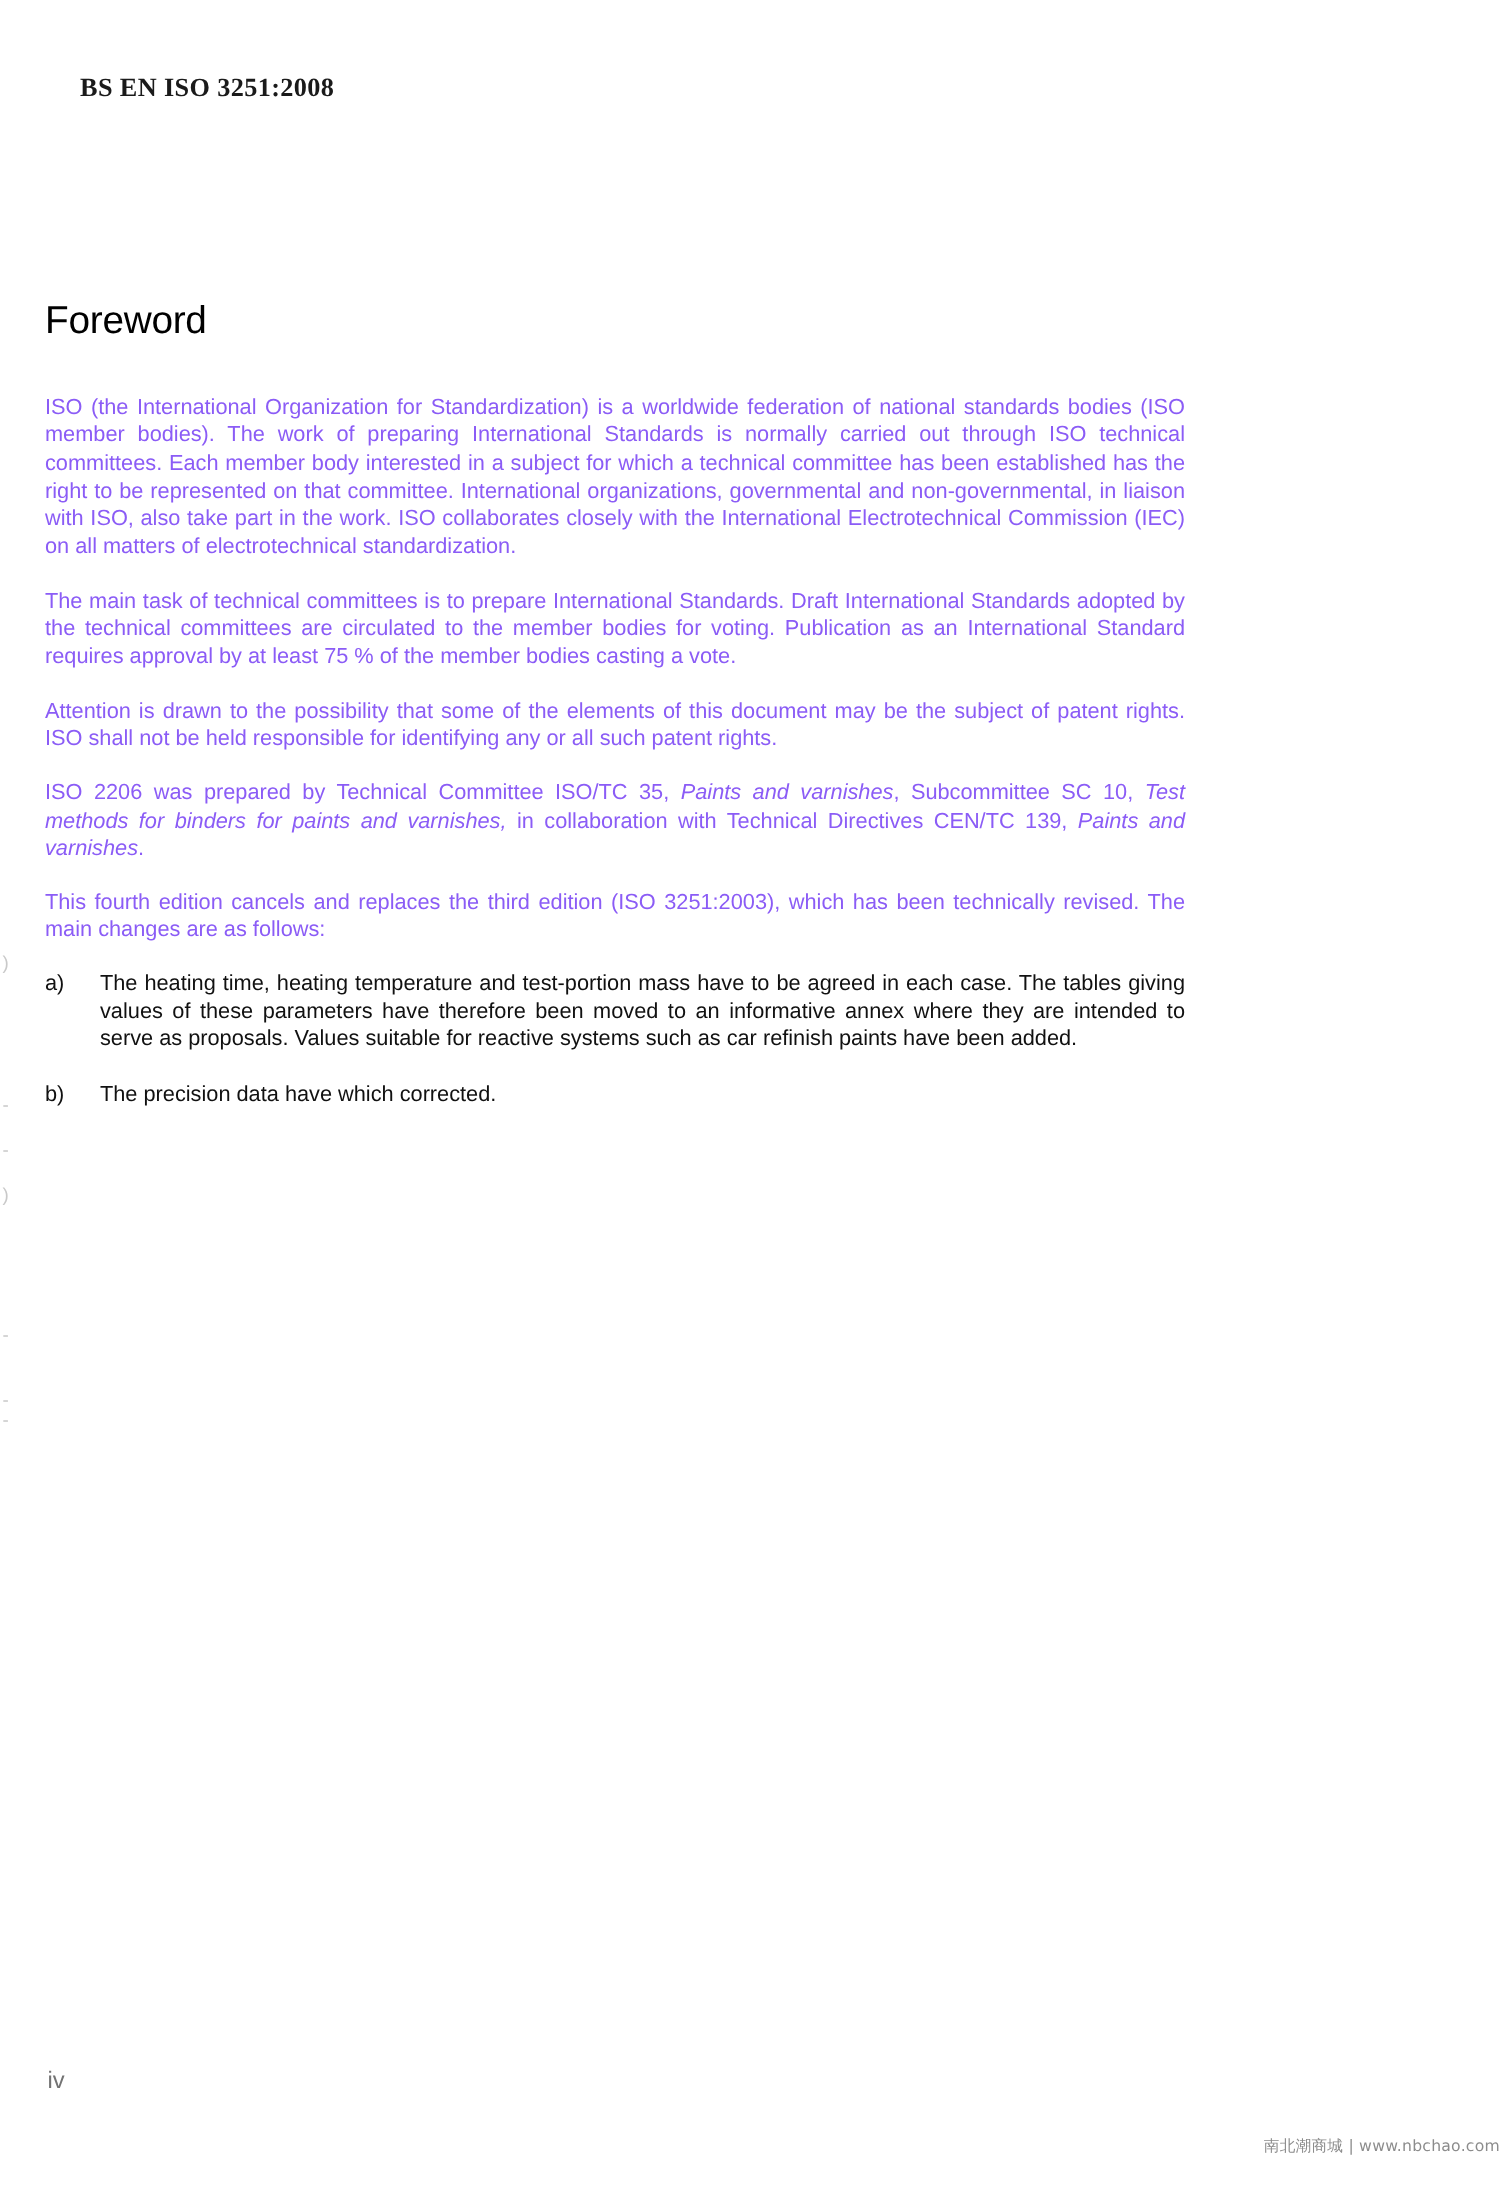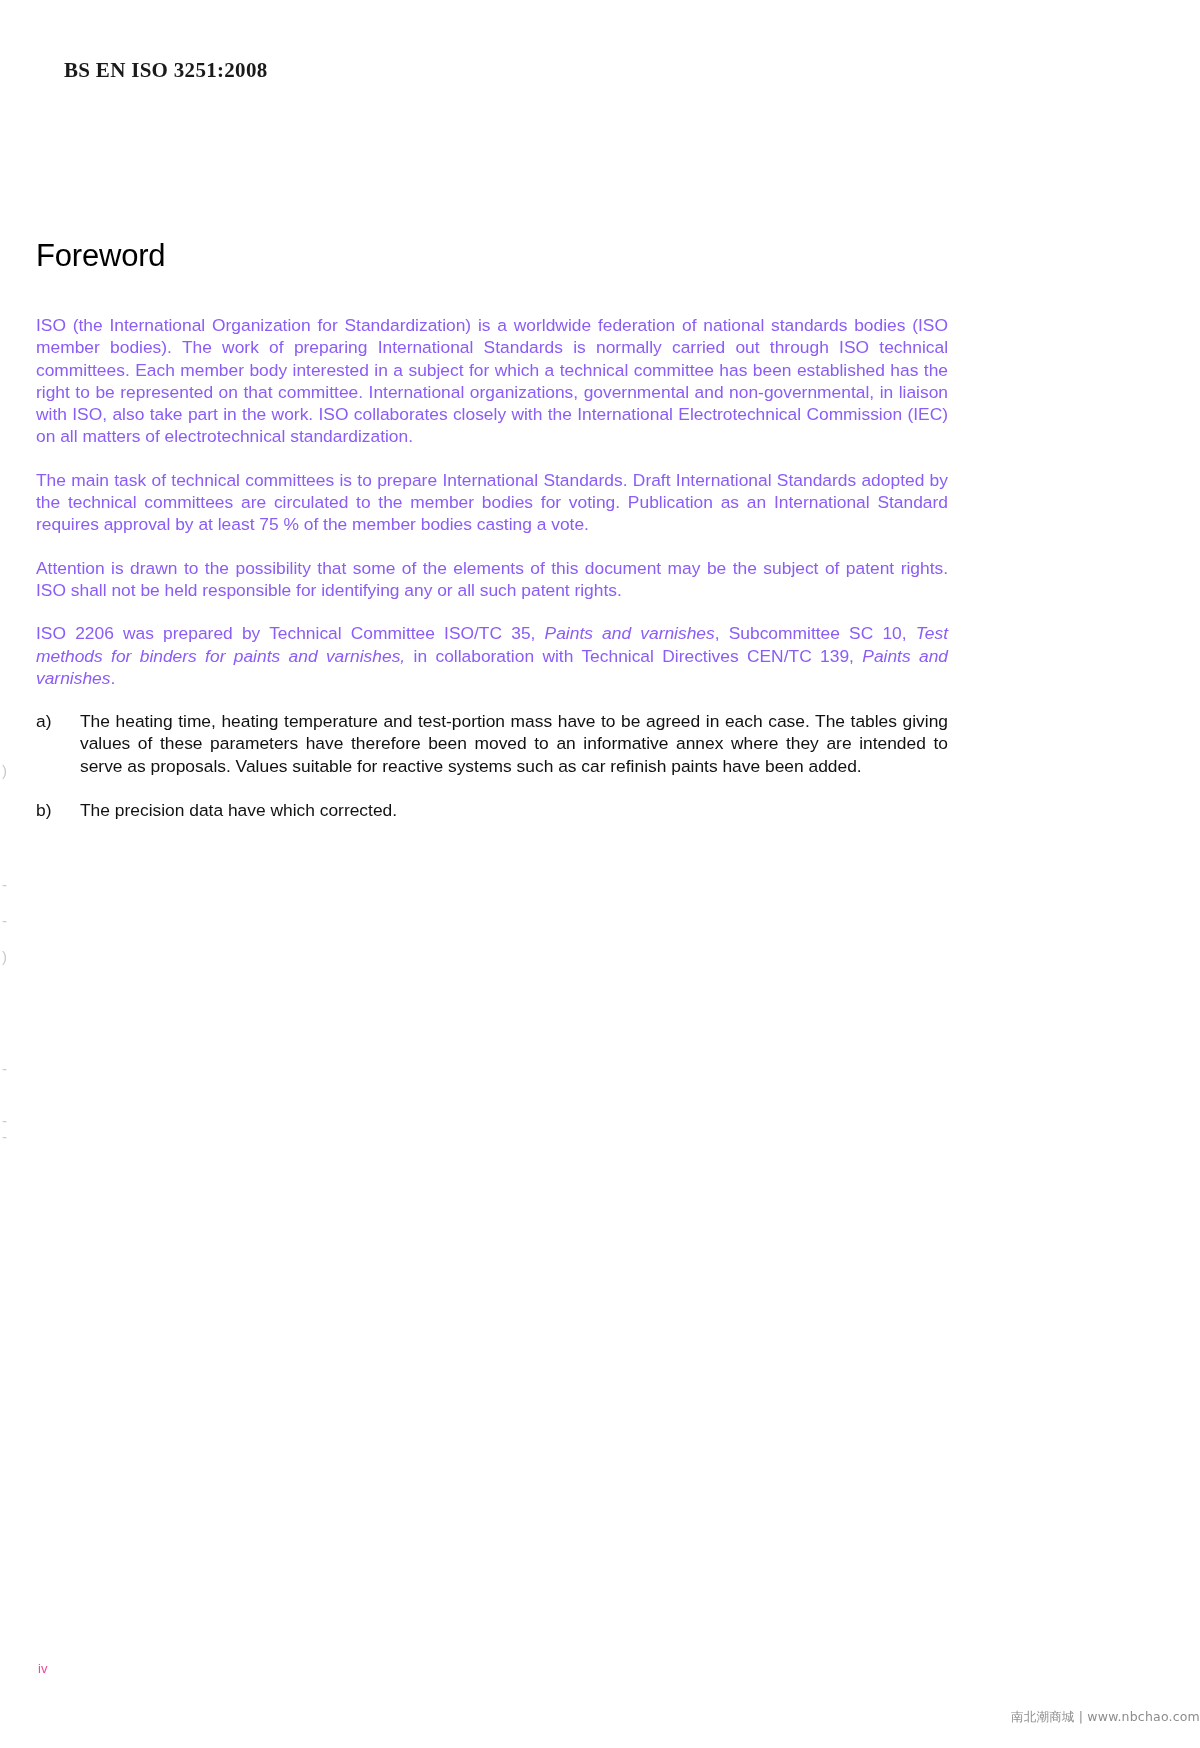--- a/index.html
+++ b/index.html
@@ -87,22 +87,22 @@
     font-size: 17.4px;
   }
   ul.change-list li .li-text { display: block; }
   ul.change-list li:last-child { margin-bottom: 0; }
 
   
   .folio {
     position: absolute;
     left: 38px;
     bottom: 72px;
-    font-size: 13px;
-    color: #ec4899;
+    font-size: 19px;
+    color: #737373;
   }
   .watermark {
     position: absolute;
     left: 0;
     right: 0;
     bottom: 22px;
     text-align: right;
     font-size: 12.5px;
     color: #8c8c8c;
     letter-spacing: 0.2px;
@@ -126,20 +126,21 @@
   <div class="doc-header">BS EN ISO 3251:2008</div>
 
   <div class="content">
 
     <h1 class="section-title">Foreword</h1>
 
     <p class="body-para"><span>ISO (the International Organization for Standardization) is a worldwide federation of national standards bodies (ISO member bodies). The work of preparing International Standards is normally carried out through ISO technical committees. Each member body interested in a subject for which a technical committee has been established has the right to be represented on that committee. International organizations, governmental and non-governmental, in liaison with ISO, also take part in the work. ISO collaborates closely with the International Electrotechnical Commission (IEC) on all matters of electrotechnical standardization.</span></p>
     <p class="body-para"><span>The main task of technical committees is to prepare International Standards. Draft International Standards adopted by the technical committees are circulated to the member bodies for voting. Publication as an International Standard requires approval by at least 75 % of the member bodies casting a vote.</span></p>
     <p class="body-para"><span>Attention is drawn to the possibility that some of the elements of this document may be the subject of patent rights. ISO shall not be held responsible for identifying any or all such patent rights.</span></p>
     <p class="body-para"><span>ISO 2206 was prepared by Technical Committee ISO/TC 35, </span><em class="ital">Paints and varnishes</em><span>, Subcommittee SC 10, </span><em class="ital">Test methods for binders for paints and varnishes,</em><span> in collaboration with Technical Directives CEN/TC 139, </span><em class="ital">Paints and varnishes</em><span>.</span></p>
+    <p class="body-para tight"><span>This fourth edition cancels and replaces the third edition (ISO 3251:2003), which has been technically revised. The main changes are as follows:</span></p>
 
     <ul class="change-list">
       <li>
         <span class="marker">a)</span>
         <span class="li-text">The heating time, heating temperature and test-portion mass have to be agreed in each case. The tables giving values of these parameters have therefore been moved to an informative annex where they are intended to serve as proposals. Values suitable for reactive systems such as car refinish paints have been added.</span>
       </li>
       <li>
         <span class="marker">b)</span>
         <span class="li-text">The precision data have which corrected.</span>
       </li>

